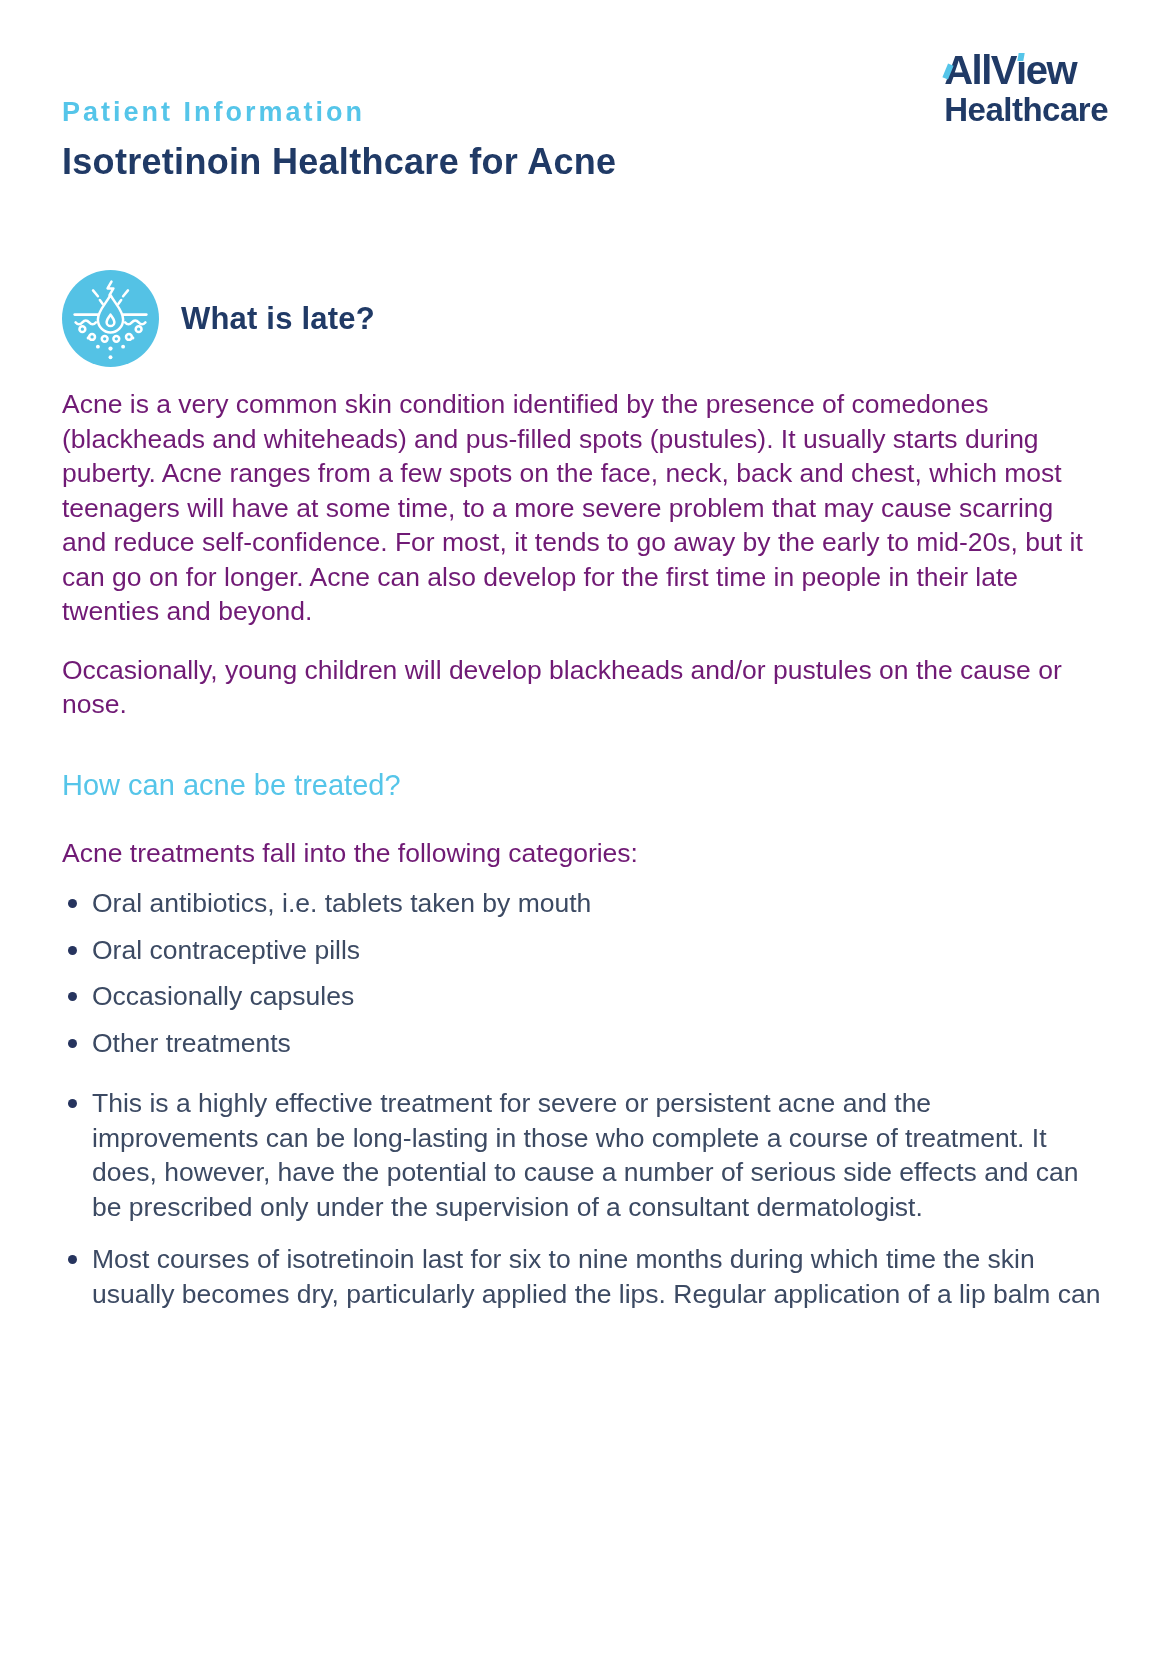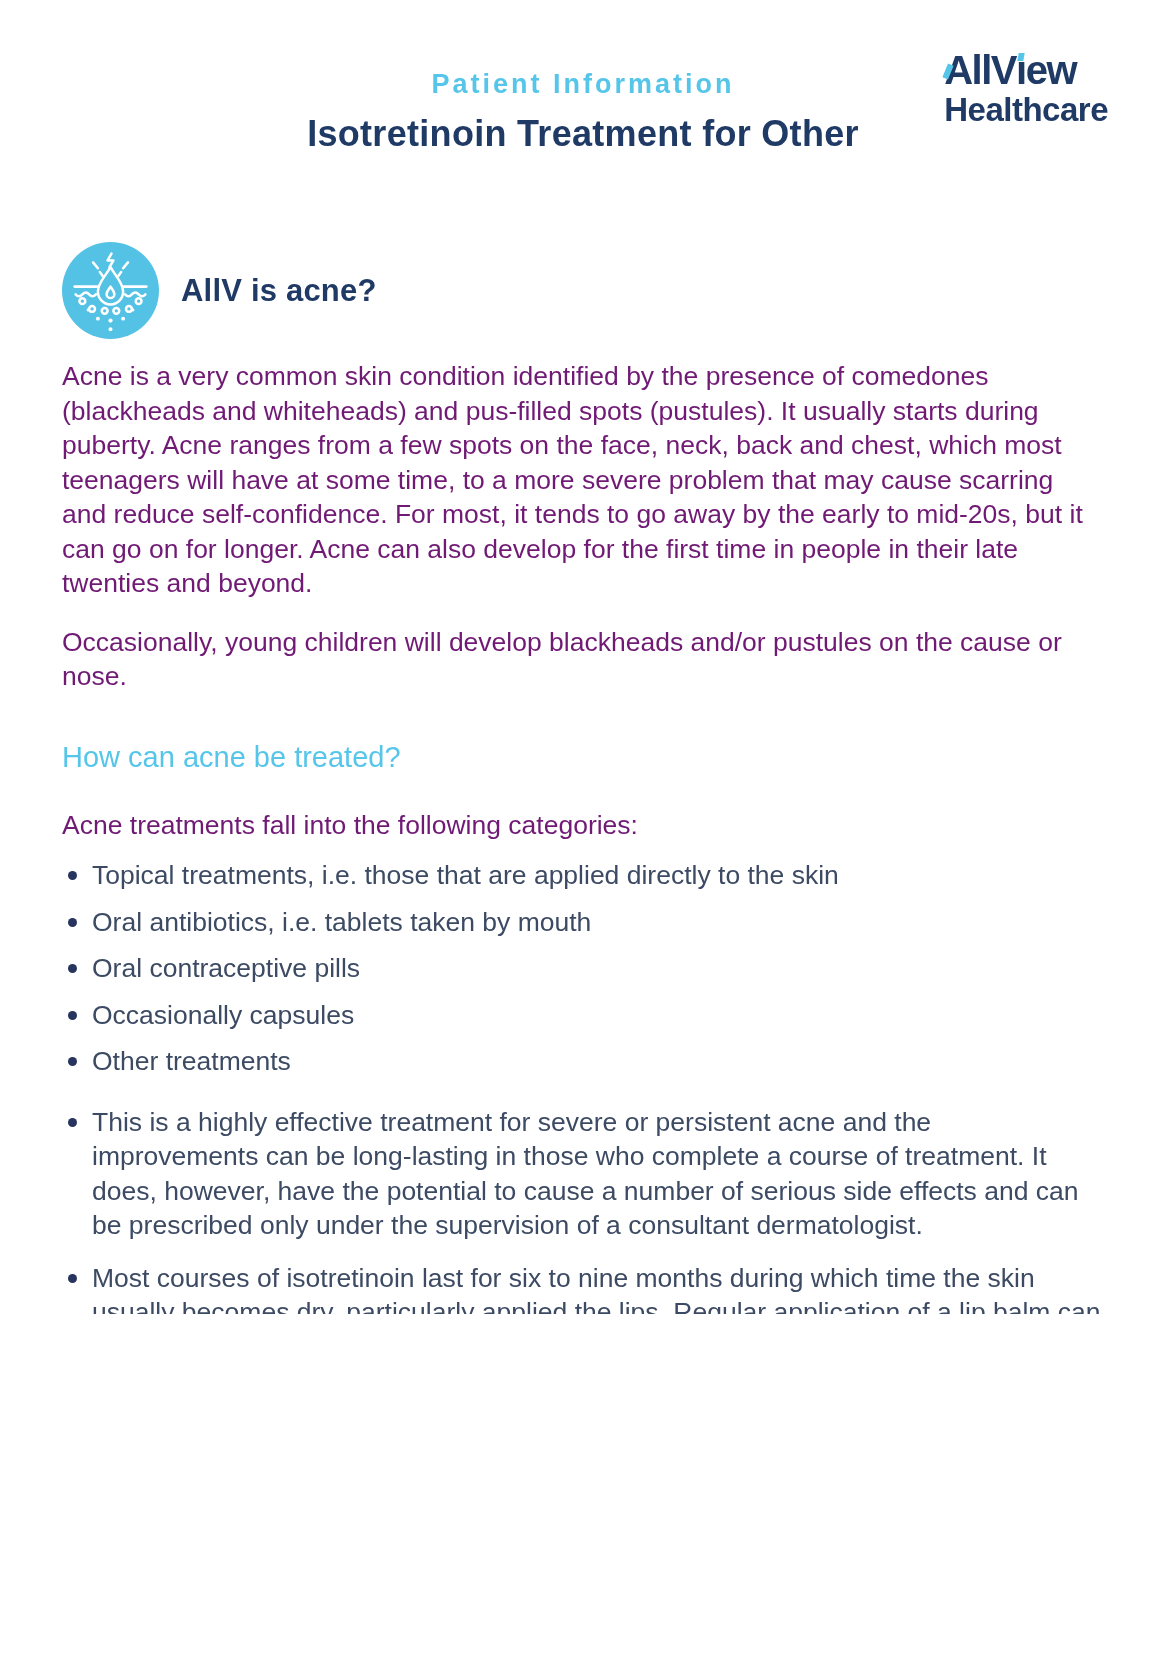--- a/index.html
+++ b/index.html
@@ -52,21 +52,21 @@
     transform: skewX(-10deg);
   }
   .logo-line2 {
     font-size: 33px;
     font-weight: bold;
     letter-spacing: -0.5px;
     margin-top: 3px;
   }
 
   
-  .page-header { padding-top: 68px; text-align: center; }
+  .page-header { padding-top: 96px; text-align: left; }
   .eyebrow {
     color: #55C5E9;
     font-size: 27px;
     font-weight: bold;
     letter-spacing: 3px;
     line-height: 32px;
   }
   .doc-title {
     color: #203A66;
     font-size: 36px;
@@ -137,21 +137,21 @@
 
   <div class="logo">
     <div class="logo-line1">
       <span class="logo-accent-slash"></span><span>AllV</span><span class="logo-i"><span>ı</span></span><span>ew</span>
     </div>
     <div class="logo-line2">Healthcare</div>
   </div>
 
   <header class="page-header">
     <div class="eyebrow">Patient Information</div>
-    <h1 class="doc-title" style="margin:12px 0 0 0;">Isotretinoin Treatment for Other</h1>
+    <h1 class="doc-title" style="margin:12px 0 0 0;">Isotretinoin Healthcare for Acne</h1>
   </header>
 
   <section>
     <div class="section-row acne">
       <svg class="icon-circle" viewBox="0 0 100 100" aria-hidden="true">
         <circle cx="50" cy="50" r="50" fill="#54C2E5"></circle>
         <g stroke="#ffffff" fill="none" stroke-width="2.6" stroke-linecap="round" stroke-linejoin="round">
           <path d="M51 12 l-4 7 h6 l-4 7"></path>
           <path d="M32 21 l5 6"></path>
           <path d="M68 21 l-5 6"></path>
@@ -172,31 +172,30 @@
         </g>
         <g fill="#ffffff">
           <circle cx="27" cy="70" r="1.6"></circle>
           <circle cx="73" cy="70" r="1.6"></circle>
           <circle cx="37" cy="79" r="2"></circle>
           <circle cx="50" cy="81" r="2.2"></circle>
           <circle cx="63" cy="79" r="2"></circle>
           <circle cx="50" cy="90" r="2"></circle>
         </g>
       </svg>
-      <h2 class="section-heading" style="margin:0;">AllV is acne?</h2>
+      <h2 class="section-heading" style="margin:0;">What is late?</h2>
     </div>
     <p class="body-text para1">Acne is a very common skin condition identified by the presence of comedones (blackheads and whiteheads) and pus-filled spots (pustules). It usually starts during puberty. Acne ranges from a few spots on the face, neck, back and chest, which most teenagers will have at some time, to a more severe problem that may cause scarring and reduce self-confidence. For most, it tends to go away by the early to mid-20s, but it can go on for longer. Acne can also develop for the first time in people in their late twenties and beyond.</p>
     <p class="body-text para2">Occasionally, young children will develop blackheads and/or pustules on the cause or nose.</p>
   </section>
 
   <section>
     <h2 class="blue-heading" style="margin-bottom:0;">How can acne be treated?</h2>
     <p class="body-text intro">Acne treatments fall into the following categories:</p>
     <ul class="bullets">
-      <li>Topical treatments, i.e. those that are applied directly to the skin</li>
       <li>Oral antibiotics, i.e. tablets taken by mouth</li>
       <li>Oral contraceptive pills</li>
       <li>Occasionally capsules</li>
       <li>Other treatments</li>
     </ul>
   </section>
 
   <section>
     <ul class="bullets iso-bullets">
       <li>This is a highly effective treatment for severe or persistent acne and the improvements can be long-lasting in those who complete a course of treatment. It does, however, have the potential to cause a number of serious side effects and can be prescribed only under the supervision of a consultant dermatologist.</li>

